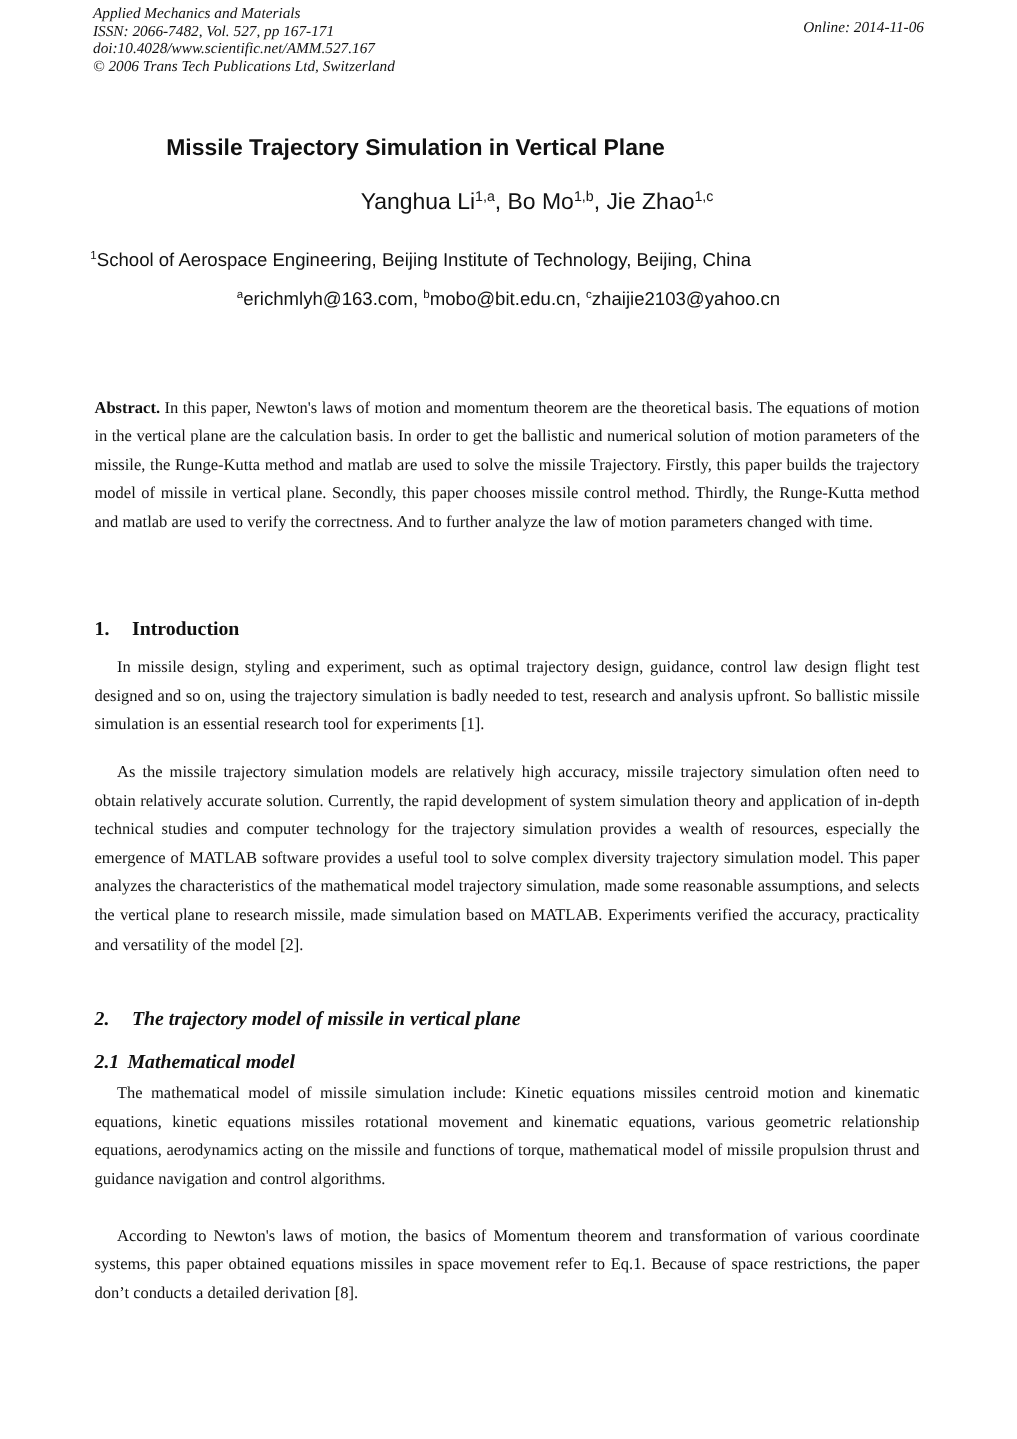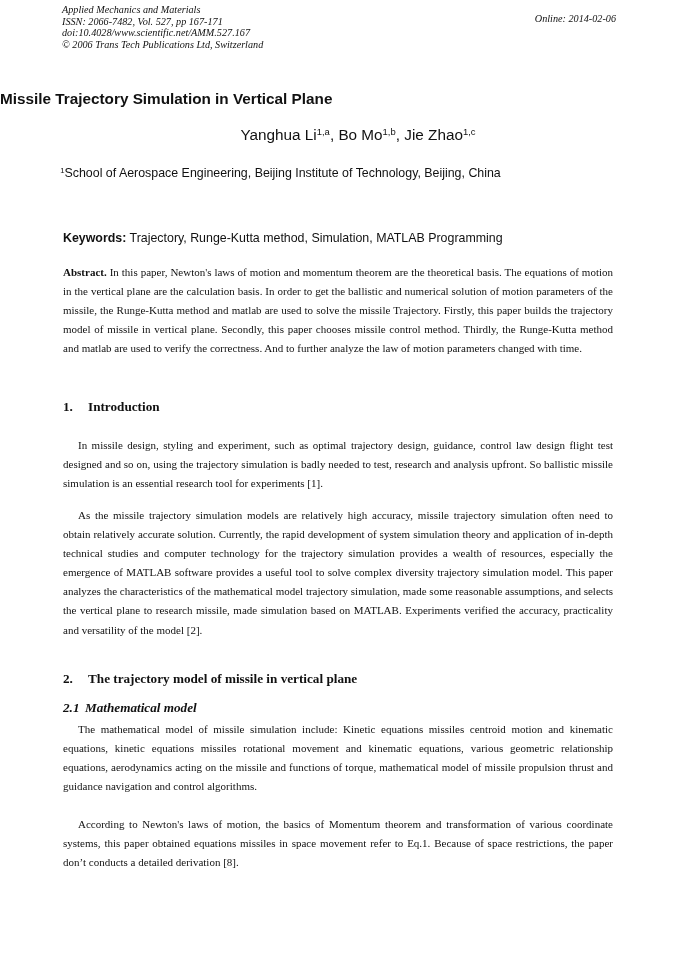--- a/index.html
+++ b/index.html
@@ -4,21 +4,21 @@
 <style>
   html, body { margin: 0; padding: 0; background: #ffffff; }
   body { width: 678px; height: 959px; position: relative; overflow: hidden; color: #111; }
   .page { position: absolute; left: 0; top: 0; width: 678px; height: 959px; background: #fff; }
   .serif { font-family: "Liberation Serif", "DejaVu Serif", serif; }
   .sans { font-family: "Liberation Sans", "DejaVu Sans", sans-serif; }
 
   .hdr-left { position: absolute; left: 62px; top: 4px; font-style: italic; font-size: 10.2px; line-height: 11.7px; }
   .hdr-right { position: absolute; right: 62px; top: 13px; font-style: italic; font-size: 10.2px; line-height: 11.7px; }
 
-  .title { position: absolute; left: 0; width: 554px; top: 90px; font-weight: bold; font-size: 15.3px; }
+  .title { position: absolute; left: 0; width: 554px; top: 90px; text-align: center; font-weight: bold; font-size: 15.3px; }
   .authors { position: absolute; left: 0; width: 678px; top: 126px; text-align: center; font-size: 15.3px; margin-left: 19px; }
   .authors sup, .affil sup, .emails sup { font-size: 0.62em; vertical-align: 0.55em; line-height: 0; }
   .affil { position: absolute; left: 0; width: 561px; top: 166px; text-align: center; font-size: 12.4px; }
   .emails { position: absolute; left: 0; width: 678px; top: 192px; text-align: center; font-size: 12.4px; }
 
   .keywords { position: absolute; left: 63px; top: 231px; font-size: 12.4px; }
   .keywords b { font-weight: bold; }
 
   .para { position: absolute; left: 63px; width: 550px; font-size: 11px; line-height: 19.1px; text-align: justify; }
   .para.indent { text-indent: 15px; }
@@ -32,50 +32,50 @@
 <body>
 
 <div class="page">
 
   <div class="hdr-left serif">
     <div>Applied Mechanics and Materials</div>
     <div>ISSN: 2066-7482, Vol. 527, pp 167-171</div>
     <div>doi:10.4028/www.scientific.net/AMM.527.167</div>
     <div>© 2006 Trans Tech Publications Ltd, Switzerland</div>
   </div>
-  <div class="hdr-right serif">Online: 2014-02-06</div>
+  <div class="hdr-right serif">Online: 2014-11-06</div>
 
   <div class="title sans">Missile Trajectory Simulation in Vertical Plane</div>
 
   <div class="authors sans">
     <span>Yanghua Li</span><sup>1,a</sup><span>, </span><span>Bo Mo</span><sup>1,b</sup><span>, </span><span>Jie Zhao</span><sup>1,c</sup>
   </div>
 
   <div class="affil sans">
     <sup>1</sup><span>School of Aerospace Engineering, Beijing Institute of Technology, Beijing, China</span>
   </div>
 
+  <div class="emails sans">
+    <sup>a</sup><span>erichmlyh@163.com</span><span>, </span><sup>b</sup><span>mobo@bit.edu.cn</span><span>, </span><sup>c</sup><span>zhaijie2103@yahoo.cn</span>
+  </div>
 
-  <div class="keywords sans">
-    <b>Keywords:</b> <span>Trajectory, Runge-Kutta method, Simulation, MATLAB Programming</span>
-  </div>
 
   <div class="para serif" style="top:263px;">
     <b>Abstract.</b> <span>In this paper, Newton's laws of motion and momentum theorem are the theoretical basis. The equations of motion in the vertical plane are the calculation basis. In order to get the ballistic and numerical solution of motion parameters of the missile, the Runge-Kutta method and matlab are used to solve the missile Trajectory. Firstly, this paper builds the trajectory model of missile in vertical plane. Secondly, this paper chooses missile control method. Thirdly, the Runge-Kutta method and matlab are used to verify the correctness. And to further analyze the law of motion parameters changed with time.</span>
   </div>
 
-  <div class="heading serif" style="top:399px;">
+  <div class="heading serif" style="top:411px;">
     <span class="num">1.</span><span>Introduction</span>
   </div>
 
   <div class="para indent serif" style="top:436px;">In missile design, styling and experiment, such as optimal trajectory design, guidance, control law design flight test designed and so on, using the trajectory simulation is badly needed to test, research and analysis upfront. So ballistic missile simulation is an essential research tool for experiments [1].</div>
 
   <div class="para indent serif" style="top:506px;">As the missile trajectory simulation models are relatively high accuracy, missile trajectory simulation often need to obtain relatively accurate solution. Currently, the rapid development of system simulation theory and application of in-depth technical studies and computer technology for the trajectory simulation provides a wealth of resources, especially the emergence of MATLAB software provides a useful tool to solve complex diversity trajectory simulation model. This paper analyzes the characteristics of the mathematical model trajectory simulation, made some reasonable assumptions, and selects the vertical plane to research missile, made simulation based on MATLAB. Experiments verified the accuracy, practicality and versatility of the model [2].</div>
 
-  <div class="heading serif" style="top:671px;">
+  <div class="heading serif" style="top:671px;font-style:italic;">
     <span class="num">2.</span><span>The trajectory model of missile in vertical plane</span>
   </div>
 
   <div class="heading serif" style="top:700px;font-style:italic;">
     <span class="num2">2.1</span><span>Mathematical model</span>
   </div>
 
   <div class="para indent serif" style="top:720px;">The mathematical model of missile simulation include: Kinetic equations missiles centroid motion and kinematic equations, kinetic equations missiles rotational movement and kinematic equations, various geometric relationship equations, aerodynamics acting on the missile and functions of torque, mathematical model of missile propulsion thrust and guidance navigation and control algorithms.</div>
 
   <div class="para indent serif" style="top:815px;">According to Newton's laws of motion, the basics of Momentum theorem and transformation of various coordinate systems, this paper obtained equations missiles in space movement refer to Eq.1. Because of space restrictions, the paper don’t conducts a detailed derivation [8].</div>

